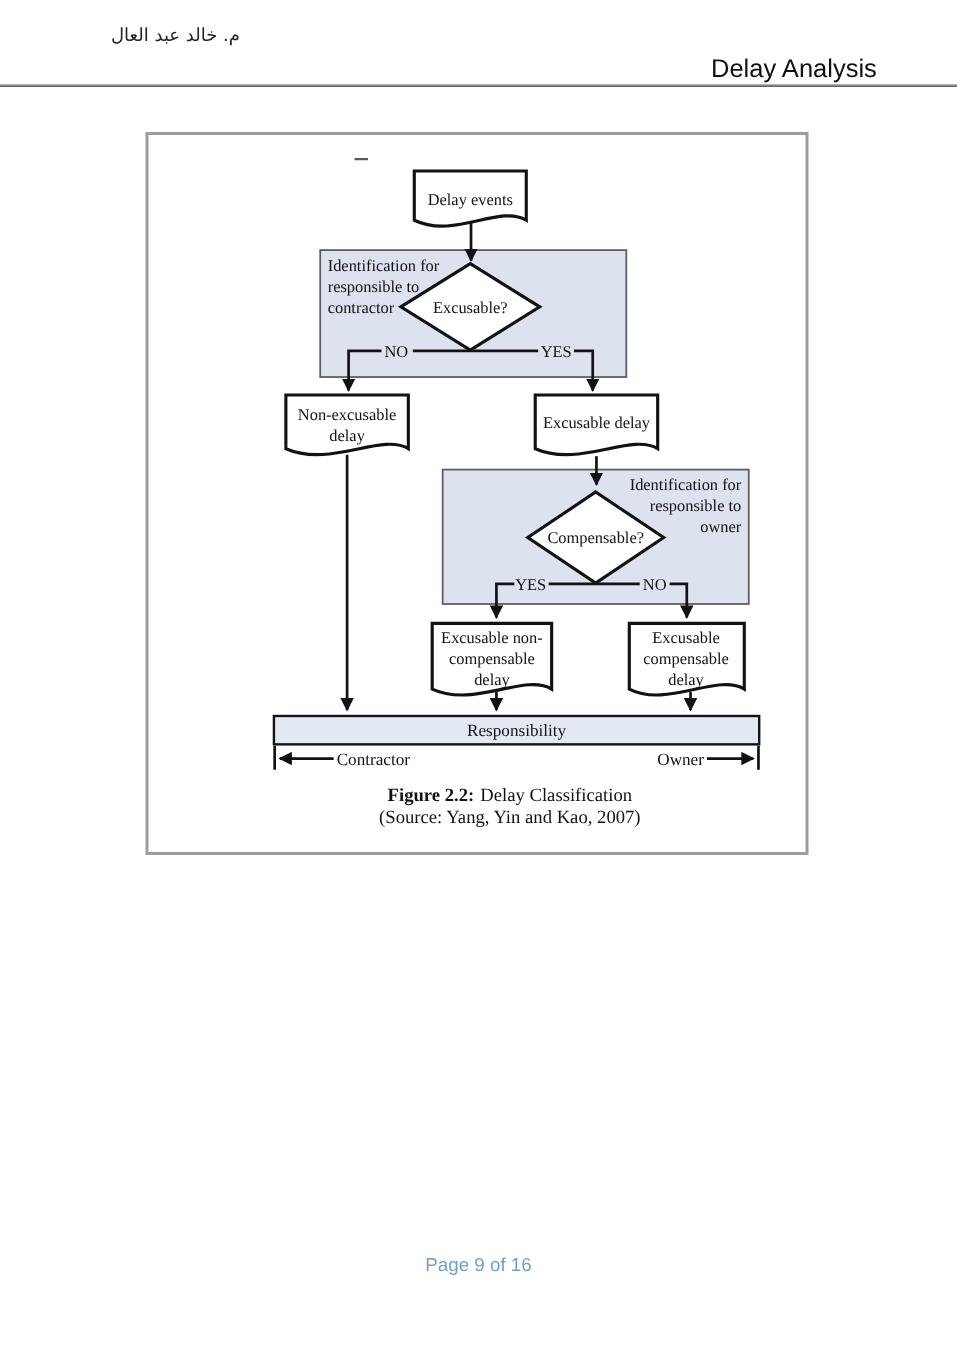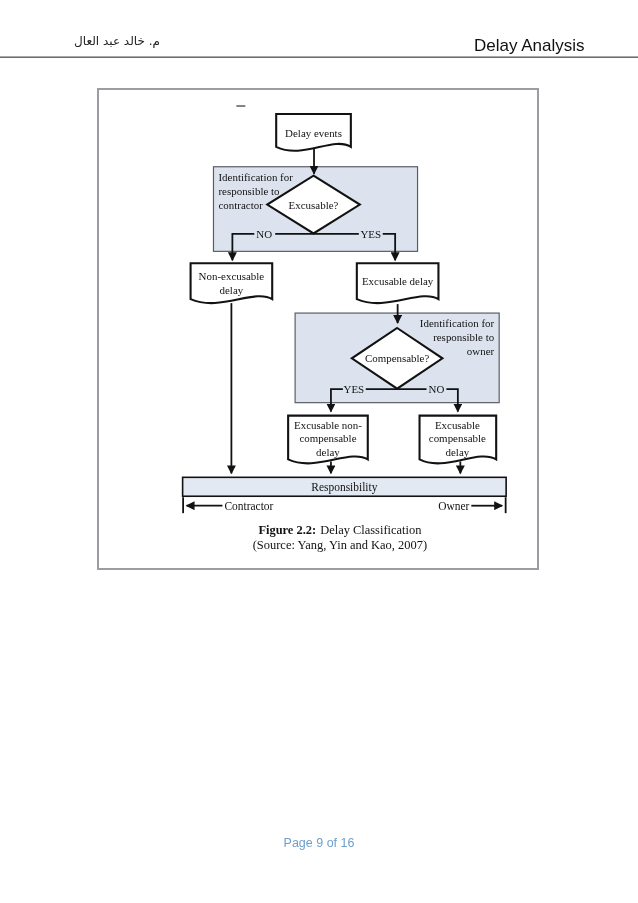--- a/index.html
+++ b/index.html
@@ -1,21 +1,21 @@
 <!DOCTYPE html>
 <html><head>
 <meta charset="utf-8">
 <style>
   html,body { margin:0; padding:0; background:#ffffff; }
   .page {
     position:relative; width:638px; height:903px; background:#ffffff;
     font-family:"Liberation Sans", sans-serif; overflow:hidden;
   }
   .header-ar {
-    position:absolute; top:34px; left:74px; font-size:12px; color:#222;
+    position:absolute; top:16px; left:74px; font-size:12px; color:#222;
     direction:rtl; font-family:"DejaVu Sans", sans-serif;
   }
   .header-title {
     position:absolute; top:36px; left:474px; font-size:17px; color:#111;
   }
   .header-rule {
     position:absolute; top:56px; left:0; width:638px; height:2px;
     background:linear-gradient(#c6c6c6,#4f4f4f);
   }
   .figure-frame {

